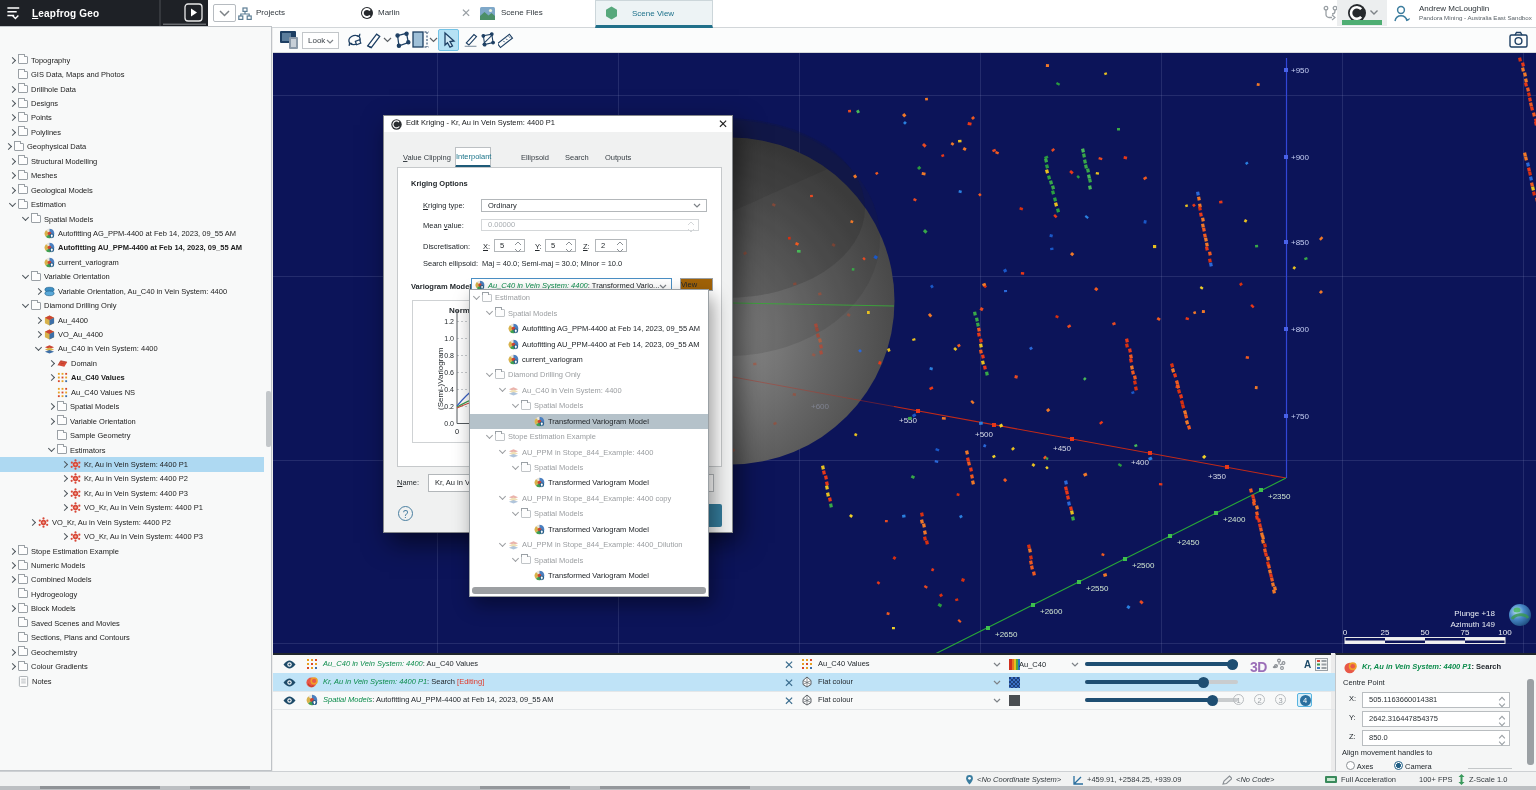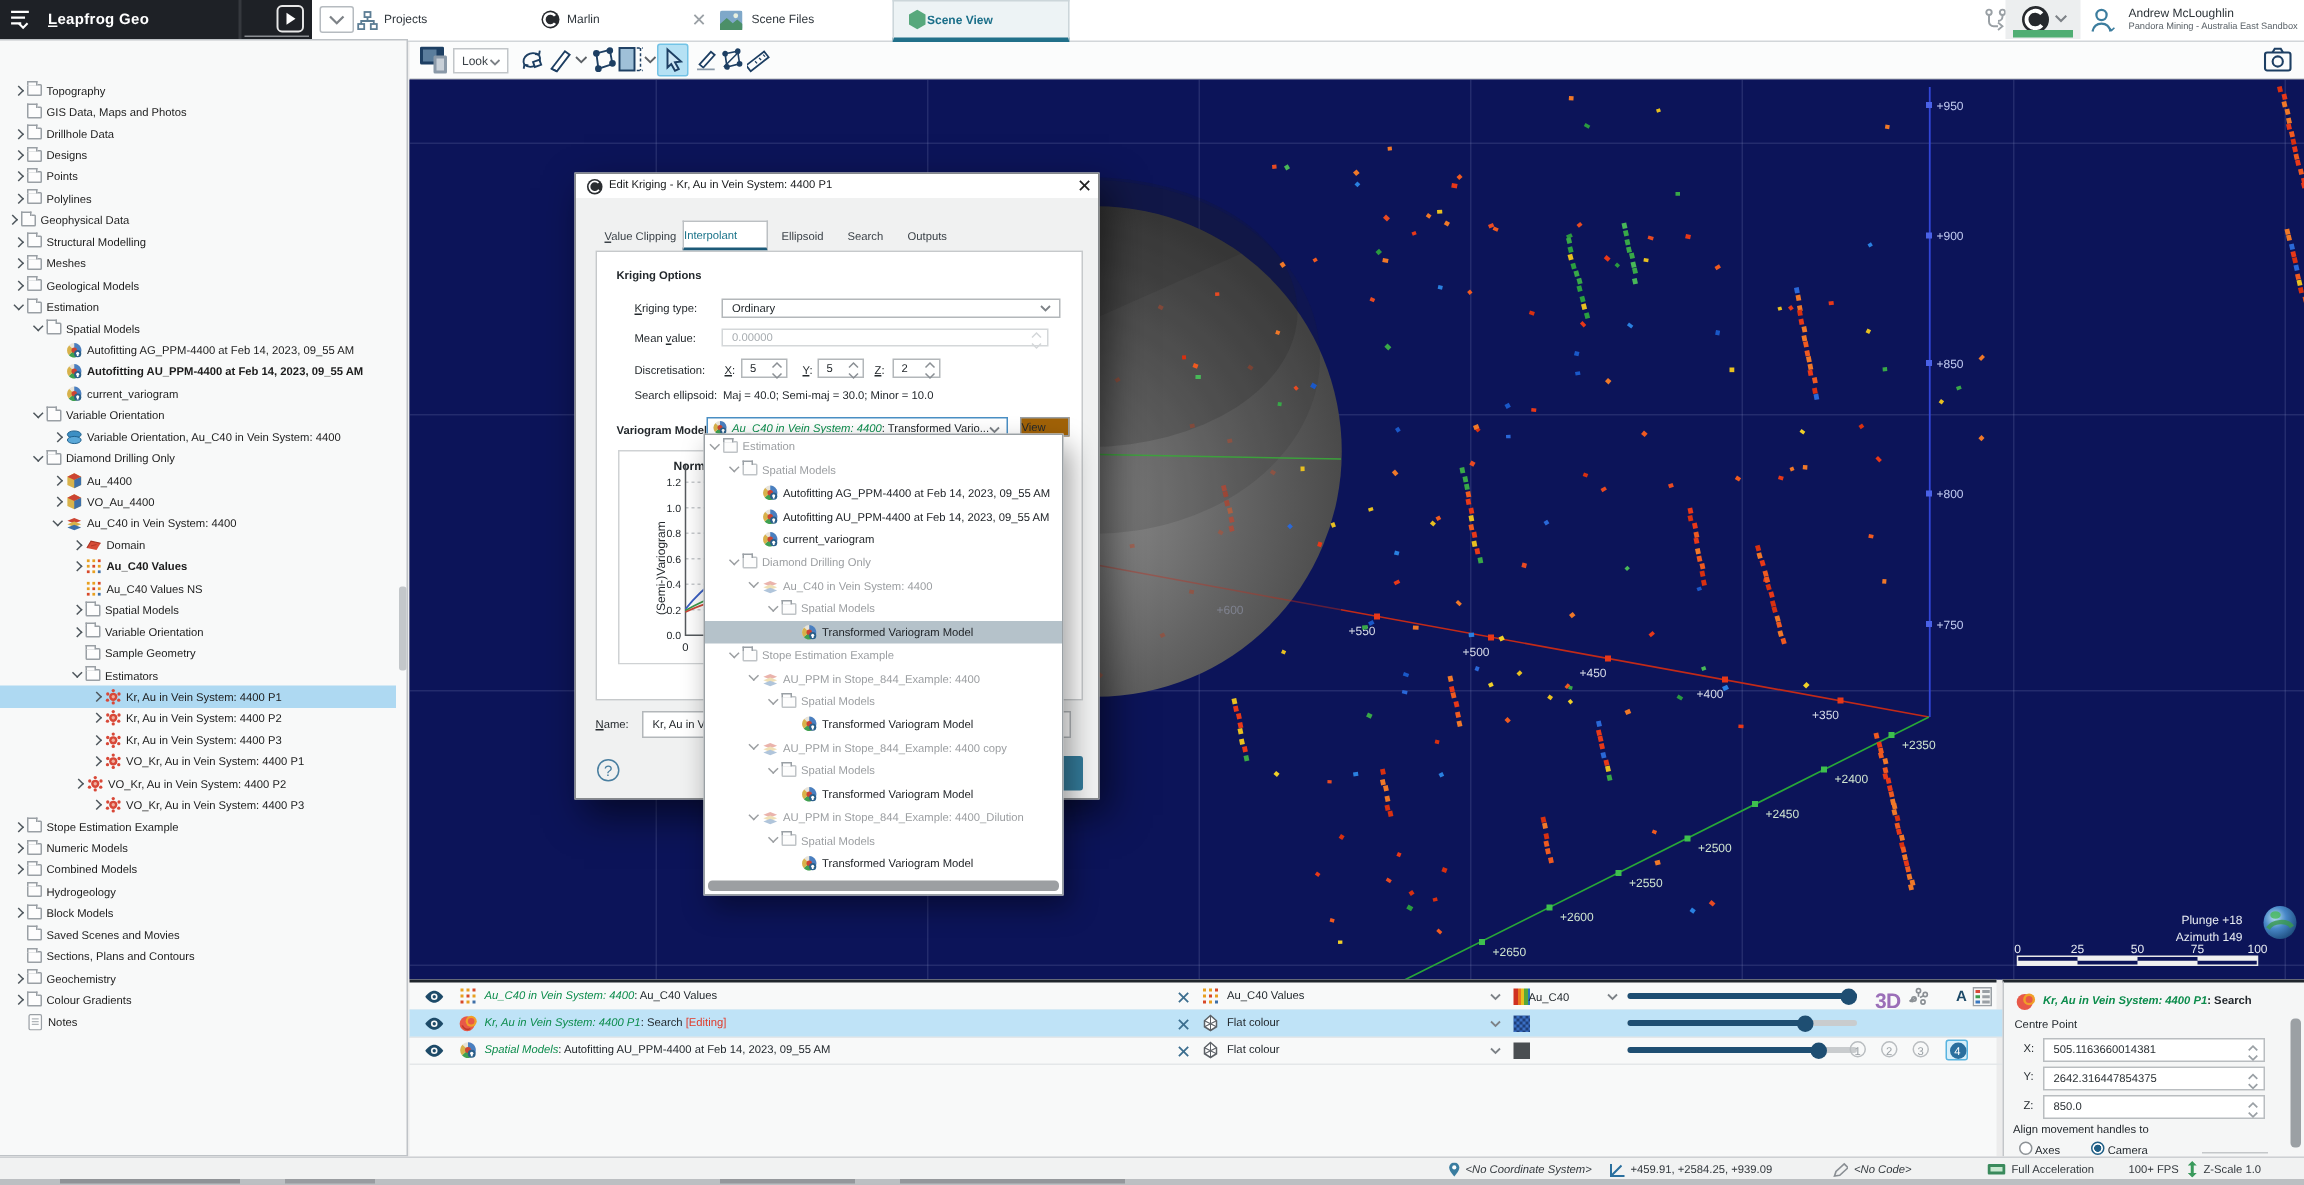--- a/index.html
+++ b/index.html
@@ -126,21 +126,21 @@
  <svg class="abs" style="left:480px;top:7px" width="15" height="13" viewBox="0 0 15 13">
         <rect x="0" y="0" width="15" height="13" rx="1.5" fill="#7fa8c9"></rect>
         <path d="M0 9l4.5-4 4 3.5 3-2.5 3.5 3V13H0z" fill="#4b8f68"></path>
         <circle cx="10.5" cy="3.5" r="1.6" fill="#e8f0e0"></circle>
       </svg>
  <span class="tabtxt abs" style="left:501px;top:8px">Scene Files</span>
  <div class="activetab">
   <svg width="13" height="14" viewBox="0 0 13 14" style="margin-left:9px">
           <path d="M6.5 0.5l5.5 3.2v6.6l-5.5 3.2L1 10.3V3.7z" fill="#57a87c"></path>
         </svg>
-  <span style="font-size:8px;font-weight:bold;color:#1c708a;margin-left:0">Scene View</span>
+  <span style="font-size:8px;font-weight:normal;color:#1c708a;margin-left:14px">Scene View</span>
  </div>
  <svg class="abs" style="left:1323px;top:5px" width="15" height="16" viewBox="0 0 15 16">
         <g fill="none" stroke="#9aa0a5" stroke-width="1.3">
           <circle cx="3" cy="3.2" r="1.8"></circle>
           <circle cx="12" cy="3.2" r="1.8"></circle>
           <path d="M3 5v4.5M3 9.5a3 3 0 0 0 3 3h3M12 5v1a3 3 0 0 1-3 3"></path>
           <path d="M9 10l3 2.5-3 2.5" stroke-width="1.2"></path>
         </g>
       </svg>
  <div class="abs" style="left:1337px;top:0;width:50px;height:26px;background:#eceeef"></div>
@@ -290,21 +290,21 @@
           </svg>Kr, Au in Vein System: 4400 P1</div>
 <div class="tr" style="padding-left:60px"><span class="ch"></span><svg class="tic" viewBox="0 0 12 12">
             <use href="#star"></use>
           </svg>Kr, Au in Vein System: 4400 P2</div>
 <div class="tr" style="padding-left:60px"><span class="ch"></span><svg class="tic" viewBox="0 0 12 12">
             <use href="#star"></use>
           </svg>Kr, Au in Vein System: 4400 P3</div>
 <div class="tr" style="padding-left:60px"><span class="ch"></span><svg class="tic" viewBox="0 0 12 12">
             <use href="#star"></use>
           </svg>VO_Kr, Au in Vein System: 4400 P1</div>
-<div class="tr" style="padding-left:48px"><span class="ch"></span><svg class="tic" viewBox="0 0 12 12">
+<div class="tr" style="padding-left:28px"><span class="ch"></span><svg class="tic" viewBox="0 0 12 12">
             <use href="#star"></use>
           </svg>VO_Kr, Au in Vein System: 4400 P2</div>
 <div class="tr" style="padding-left:60px"><span class="ch"></span><svg class="tic" viewBox="0 0 12 12">
             <use href="#star"></use>
           </svg>VO_Kr, Au in Vein System: 4400 P3</div>
 <div class="tr" style="padding-left:8px"><span class="ch"></span><span class="fo"></span>Stope Estimation Example</div>
 <div class="tr" style="padding-left:8px"><span class="ch"></span><span class="fo"></span>Numeric Models</div>
 <div class="tr" style="padding-left:8px"><span class="ch"></span><span class="fo"></span>Combined Models</div>
 <div class="tr" style="padding-left:8px"><span class="ch n"></span><span class="fo"></span>Hydrogeology</div>
 <div class="tr" style="padding-left:8px"><span class="ch"></span><span class="fo"></span>Block Models</div>
@@ -995,21 +995,21 @@
 <div id="dialog">
  <div id="dlg-title">
   <svg class="abs" style="left:7px;top:2.5px" width="11" height="11" viewBox="0 0 11 11">
           <circle cx="5.5" cy="5.5" r="5.2" fill="#2a2d30"></circle>
           <path d="M8 3a3.5 3.5 0 1 0 .3 4.5" fill="none" stroke="#fff" stroke-width="1.2"></path>
         </svg>
   <span class="abs" style="left:22px;top:2px">Edit Kriging - Kr, Au in Vein System: 4400 P1</span>
   <span class="abs" style="left:334px;top:1px;font-size:12px;color:#222">✕</span>
  </div>
  <span class="dtab" style="left:13px;padding:0 6px"><u>V</u>alue Clipping</span>
- <span class="dtab act" style="left:71px;width:57px;text-align:left;padding:0">Interpolant</span>
+ <span class="dtab act" style="left:71px;width:36px;text-align:left;padding:0">Interpolant</span>
  <span class="dtab" style="left:128px">Ellipsoid</span>
  <span class="dtab" style="left:172px">Search</span>
  <span class="dtab" style="left:212px">Outputs</span>
  <div id="dpanel">
   <span class="dlab" style="left:13px;top:11px;font-weight:bold">Kriging Options</span>
   <span class="dlab" style="left:25px;top:33.5px"><u>K</u>riging type:</span>
   <span class="dinput" style="left:83px;top:31px;width:226px;height:13px;line-height:11px;padding-left:6px">Ordinary<svg width="8" height="6" viewBox="0 0 8 6" style="position:absolute;right:5px;top:3px">
             <path d="M1 1l3 3 3-3" fill="none" stroke="#7d8287" stroke-width="1.2"></path>
           </svg></span>
   <span class="dlab" style="left:25px;top:53.5px">Mean <u>v</u>alue:</span>

